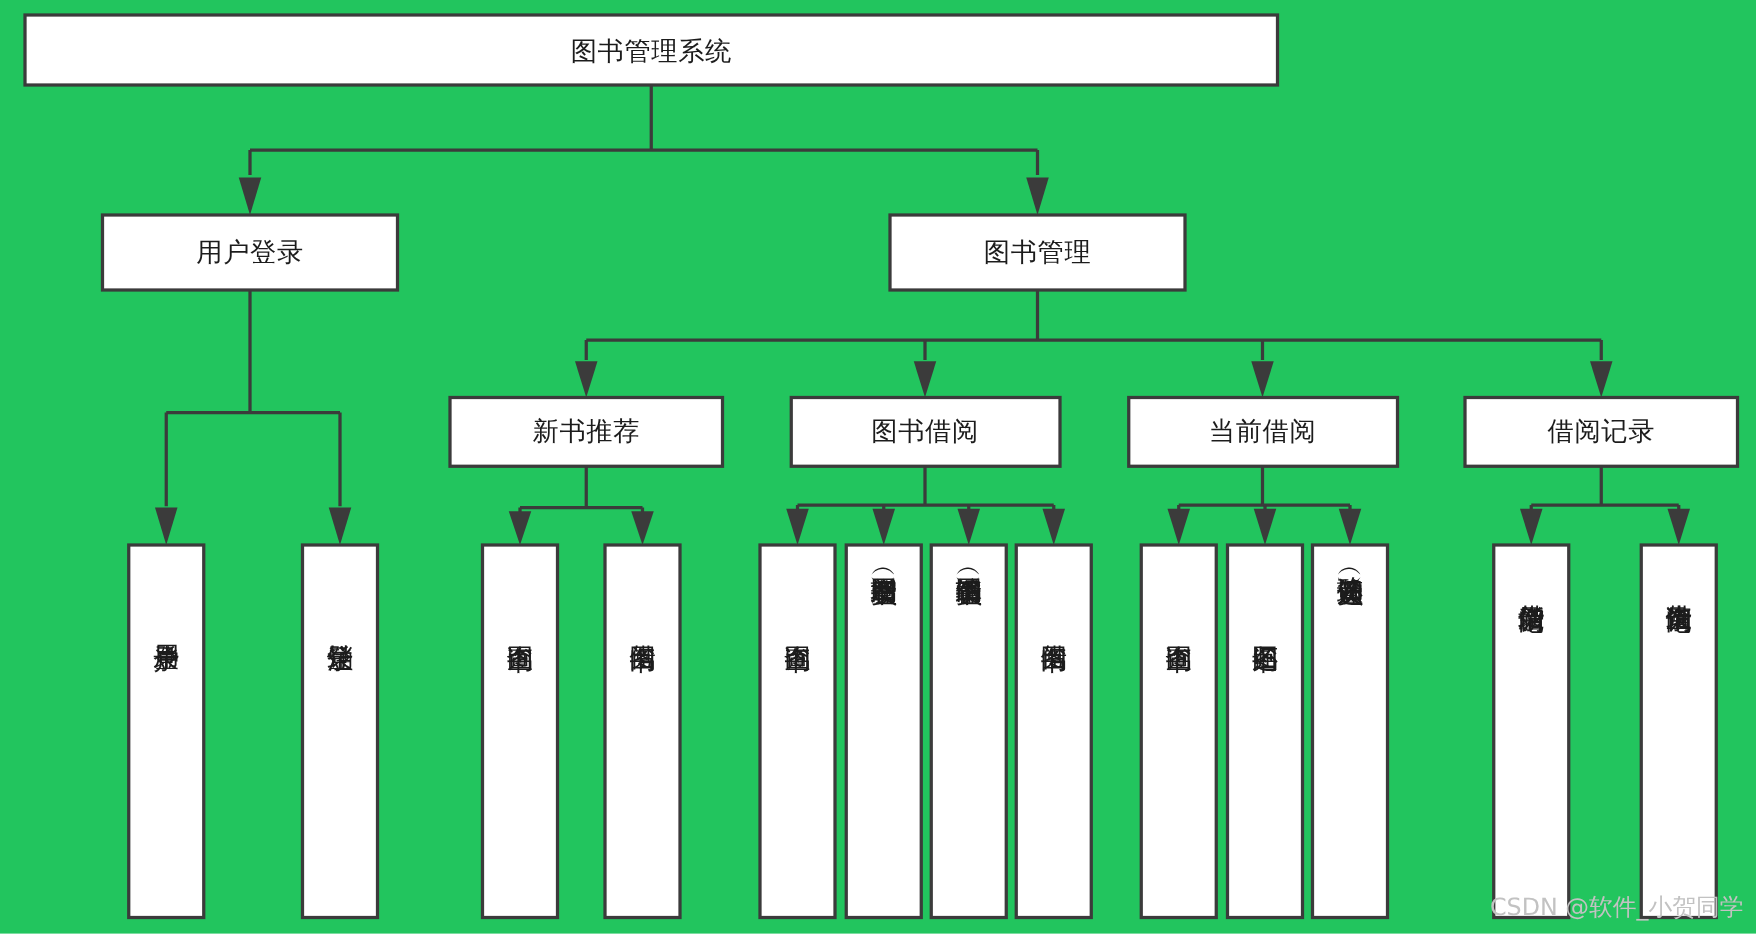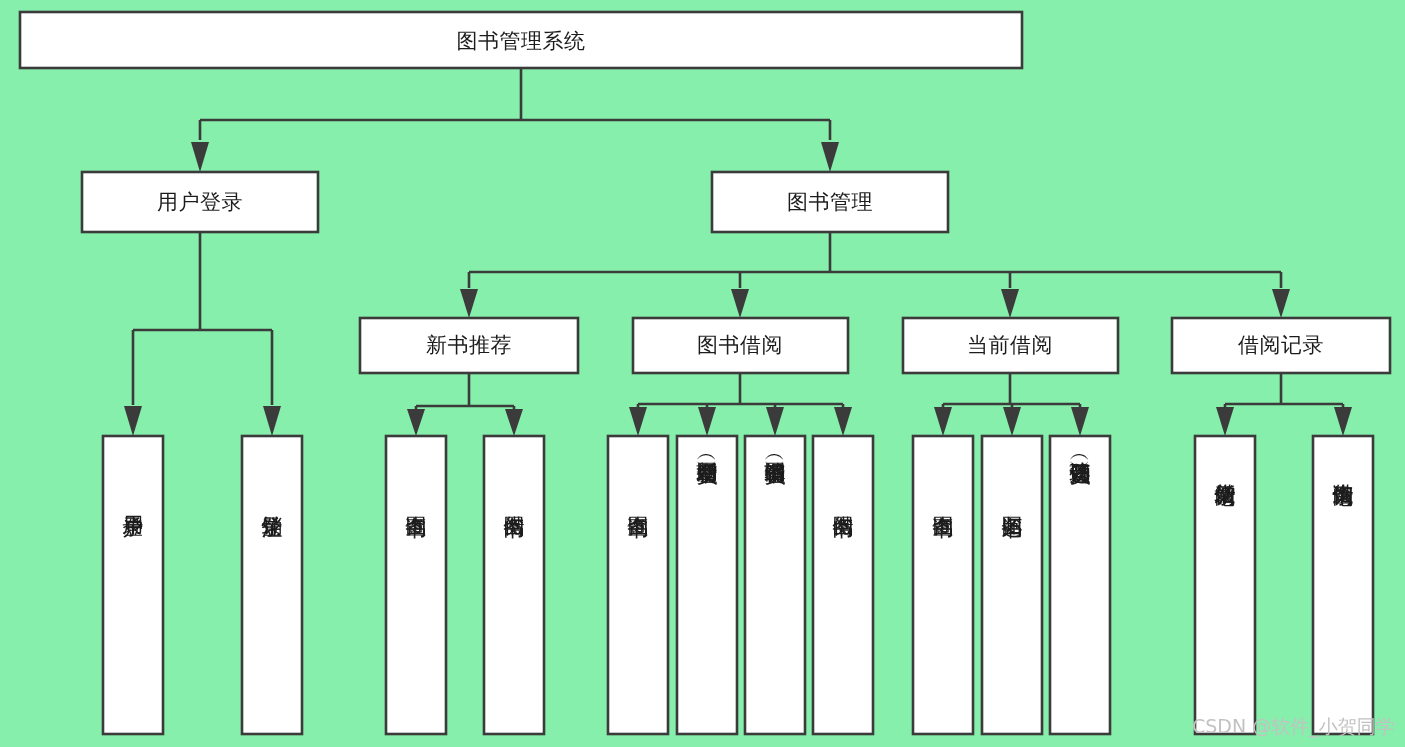--- a/index.html
+++ b/index.html
@@ -10,21 +10,21 @@
   body {
     width: 1405px;
     height: 747px;
     font-family: "DejaVu Sans", "Liberation Sans", sans-serif;
     overflow: hidden;
   }
   #diagram-root {
     position: relative;
     width: 1405px;
     height: 747px;
-    background: #86efac;
+    background: #22c55e;
   }
   svg.diagram-canvas {
     position: absolute;
     top: 0;
     left: 0;
     width: 1405px;
     height: 747px;
     display: block;
   }
   .node-box {

